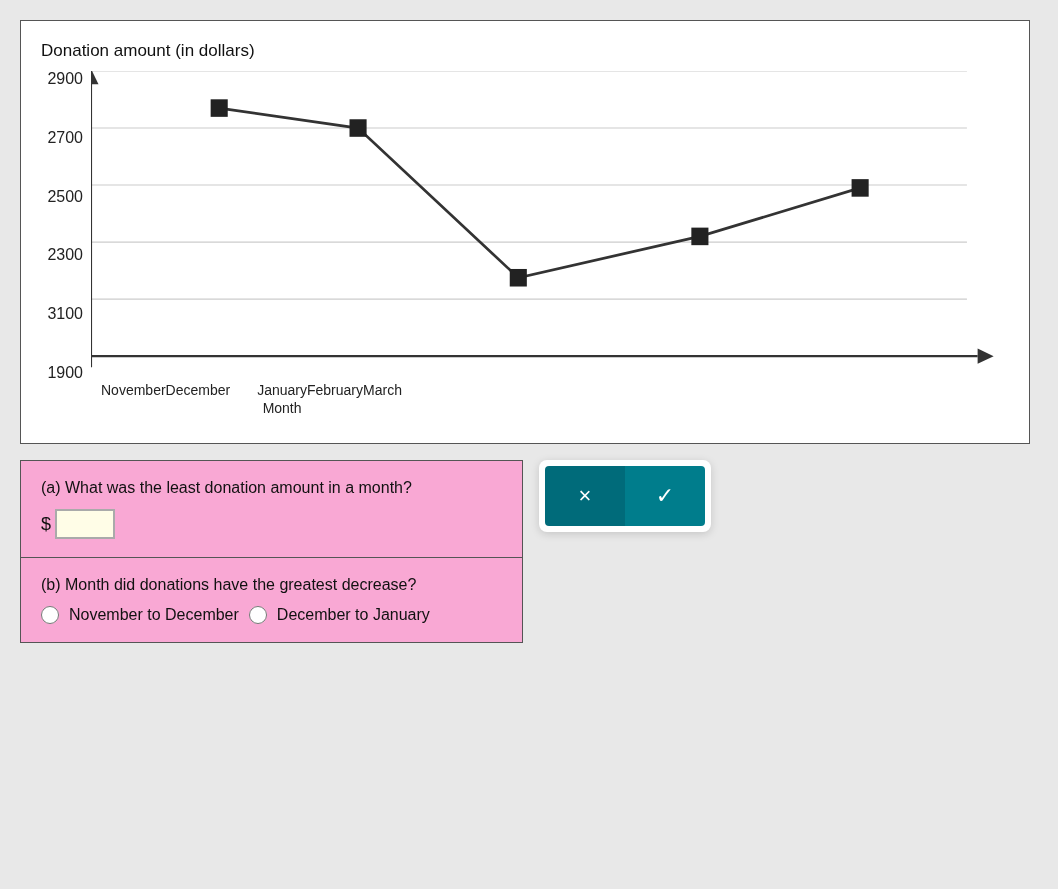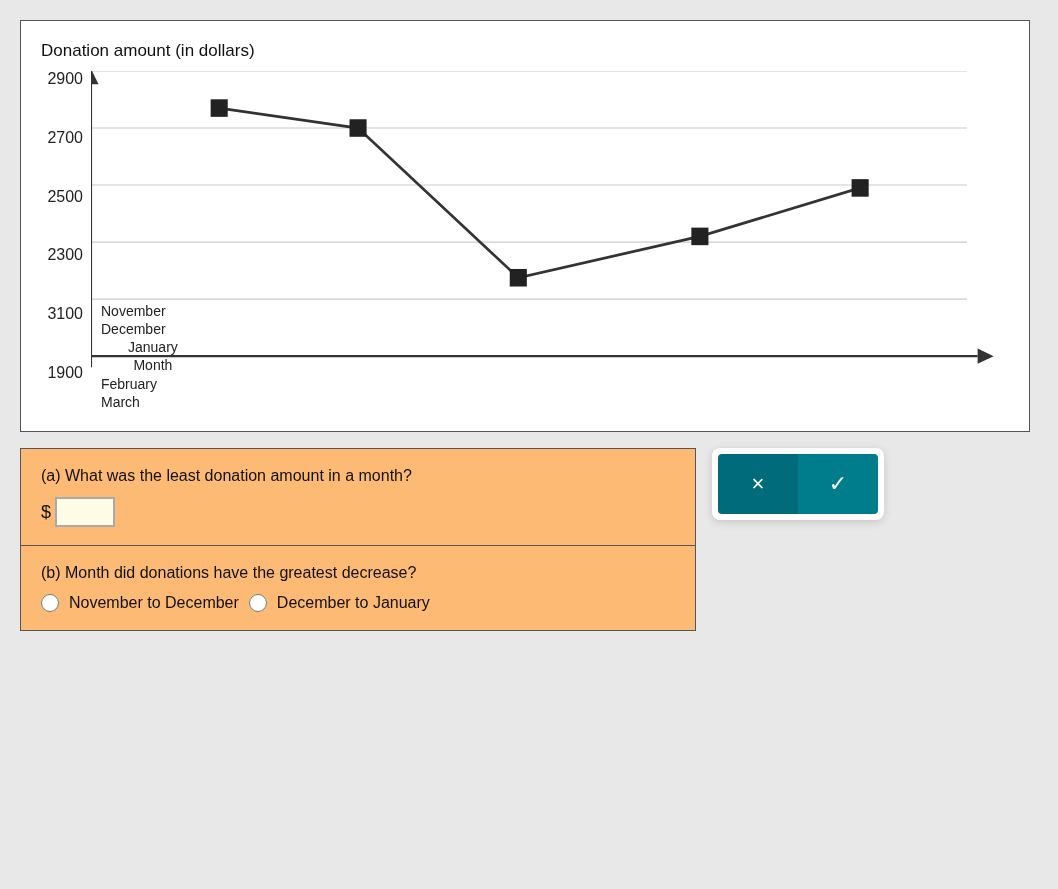--- a/index.html
+++ b/index.html
@@ -14,21 +14,21 @@
     .main-container {
       display: flex;
       flex-direction: column;
       gap: 16px;
     }
 
     
     .chart-section {
       background: white;
       border: 1.5px solid #555;
-      padding: 20px 30px 20px 20px;
+      padding: 20px 30px 32px 20px;
       position: relative;
       width: 100%;
       max-width: 1010px;
     }
 
     .chart-title {
       font-size: 17px;
       font-weight: normal;
       margin-bottom: 10px;
       color: #111;
@@ -71,22 +71,22 @@
 
     
     .bottom-container {
       display: flex;
       gap: 16px;
       align-items: flex-start;
     }
 
     .qa-section {
       border: 1.5px solid #555;
-      background: #fdba74;
-      width: 676px;
+      background: #f9a8d4;
+      width: 503px;
     }
 
     .qa-part {
       padding: 18px 20px;
     }
 
     .qa-part:not(:last-child) {
       border-bottom: 1.5px solid #555;
     }
 
@@ -221,21 +221,21 @@
           <polyline points="120,33.8 250,52 400,188.5 570,150.8 720,106.6" fill="none" stroke="#333" stroke-width="2.5"></polyline>
 
           <rect x="112" y="25.8" width="16" height="16" fill="#222"></rect>
           <rect x="242" y="44" width="16" height="16" fill="#222"></rect>
           <rect x="392" y="180.5" width="16" height="16" fill="#222"></rect>
           <rect x="562" y="142.8" width="16" height="16" fill="#222"></rect>
           <rect x="712" y="98.6" width="16" height="16" fill="#222"></rect>
 
         </svg>
 
-        <div style="position:absolute;bottom:0;left:0;right:0;height:30px;display:flex;justify-content:flex-end;align-items:flex-start;padding-left:10px;padding-right:30px;flex-direction:column;">
+        <div style="position:absolute;bottom:0;left:0;right:0;height:30px;display:flex;justify-content:flex-start;align-items:flex-start;padding-left:10px;padding-right:30px;">
           <span class="x-label">November</span>
           <span class="x-label">December</span>
           <span class="x-label" style="text-align:center;margin-left:27px;">January<br>Month</span>
           <span class="x-label">February</span>
           <span class="x-label">March</span>
         </div>
       </div>
     </div>
   </div>
 

